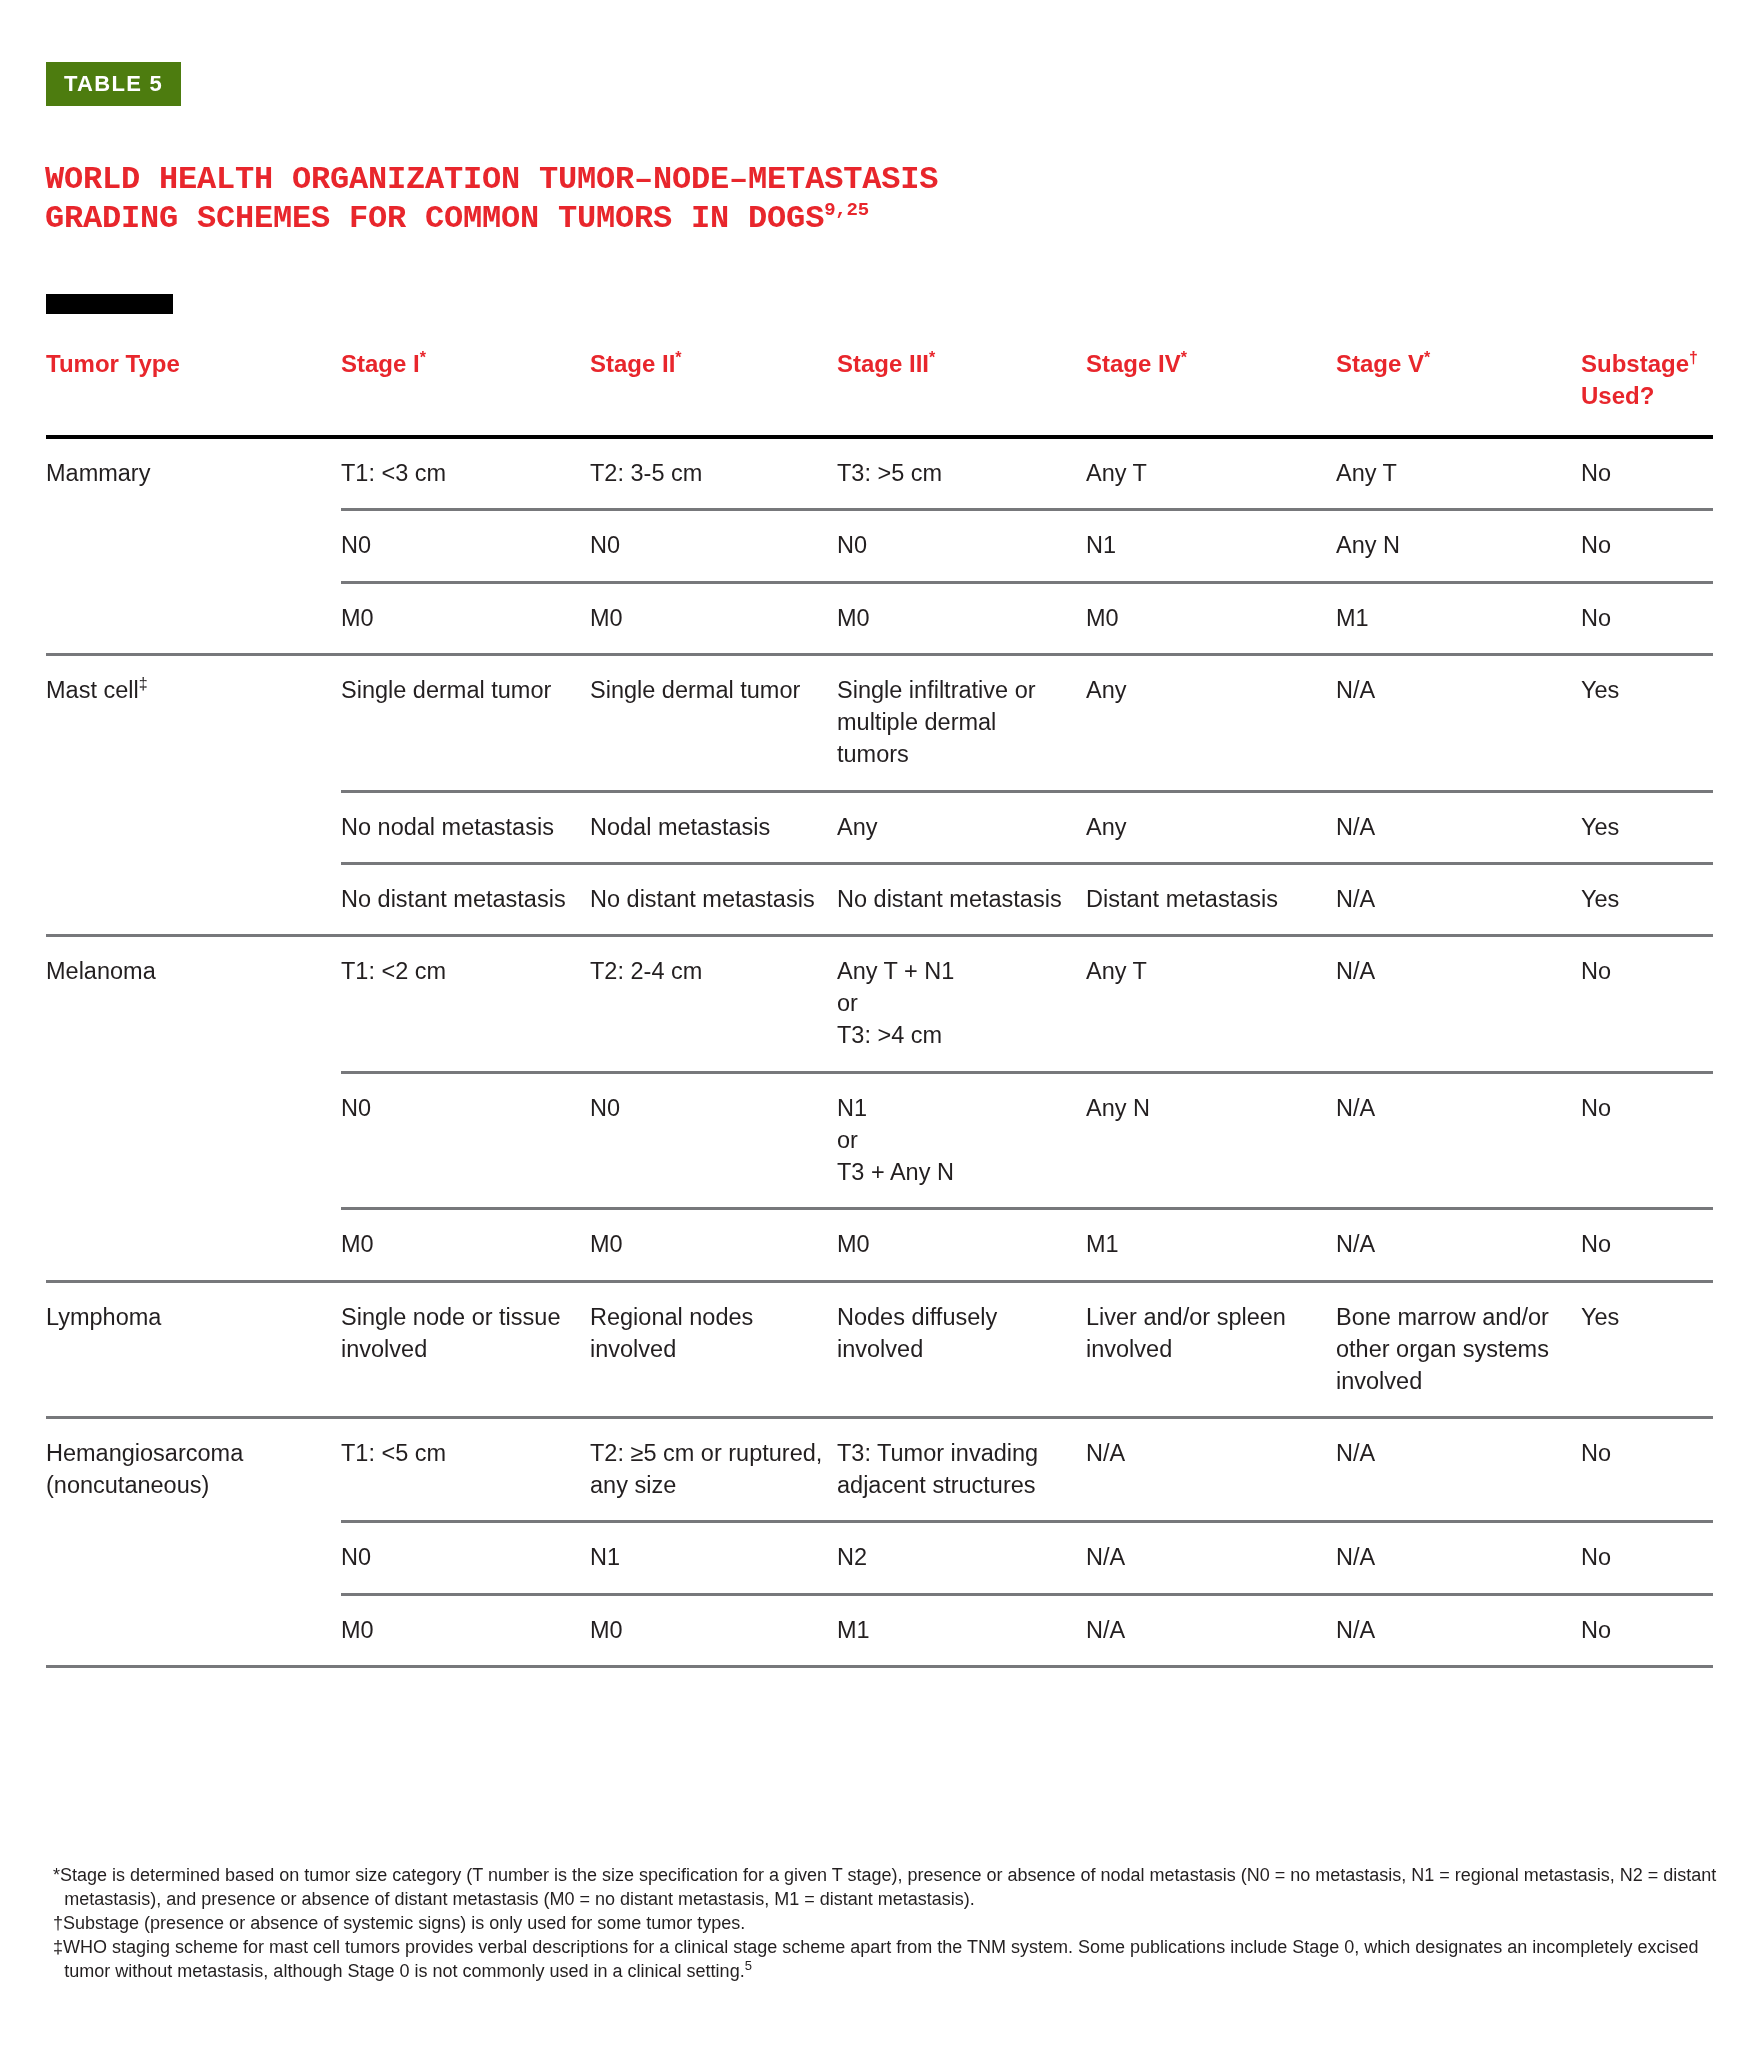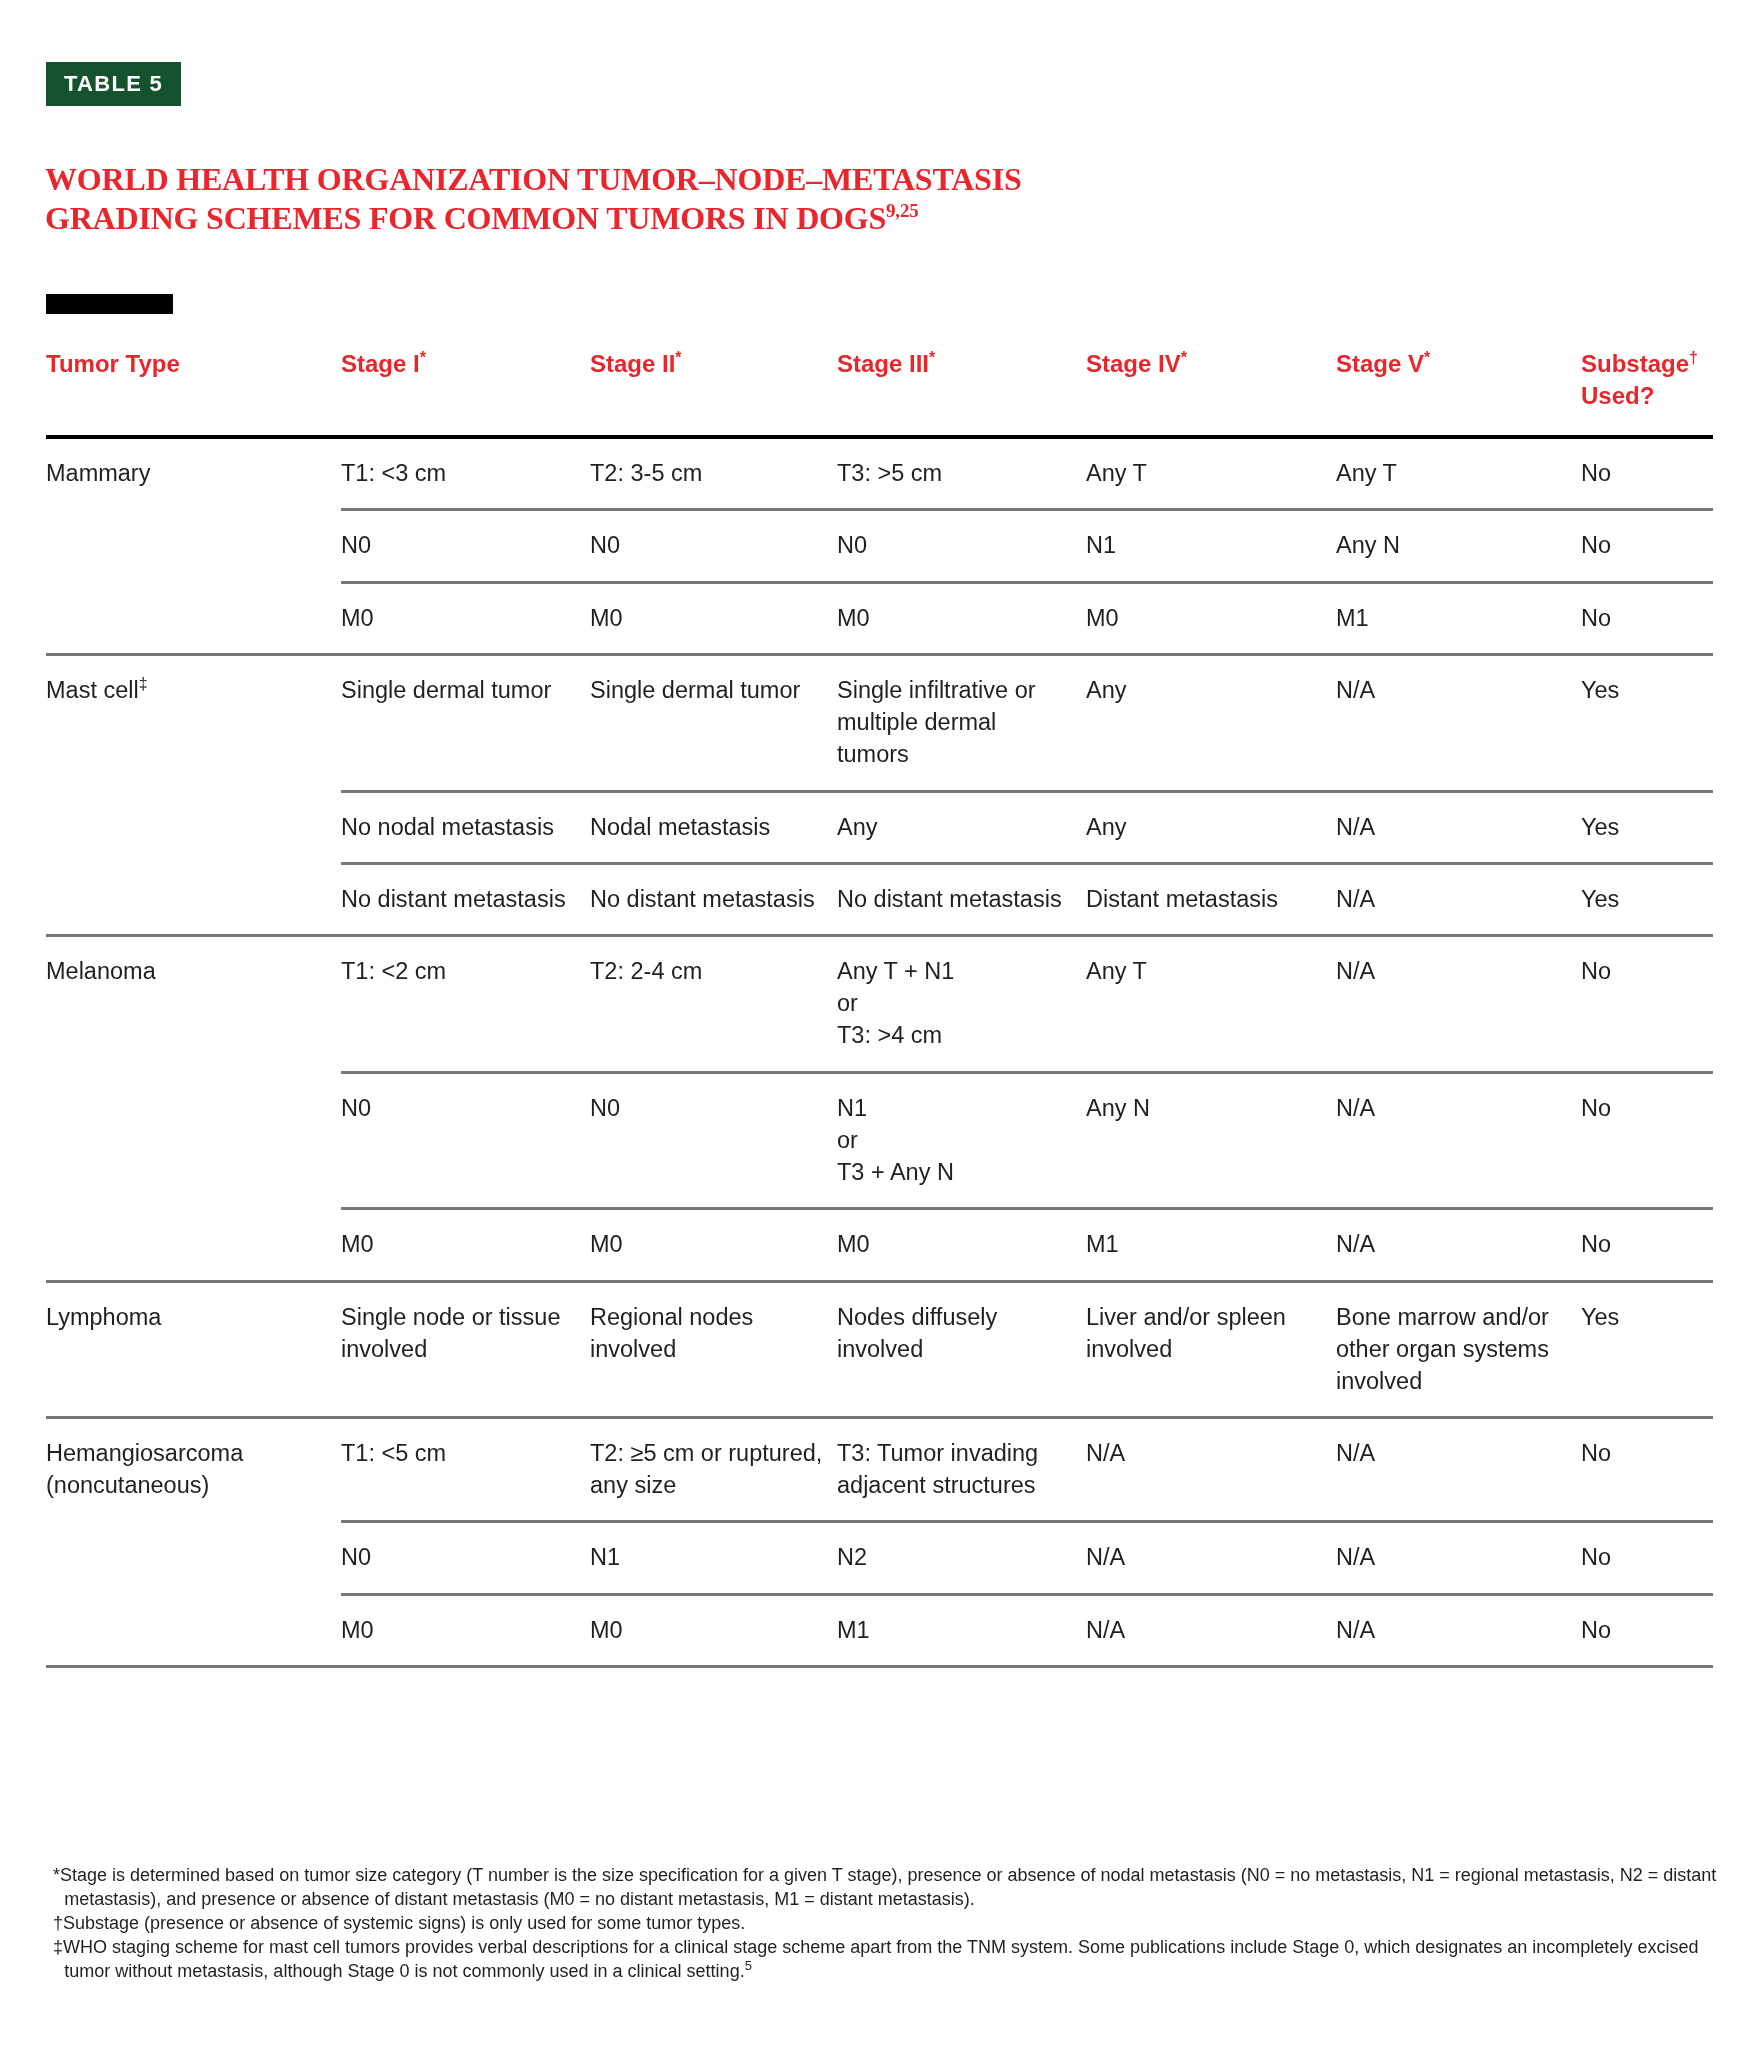--- a/index.html
+++ b/index.html
@@ -21,38 +21,38 @@
     height: 2063px;
     box-sizing: border-box;
     padding: 0;
   }
 
   
   .badge {
     position: absolute;
     left: 46px;
     top: 62px;
-    background: #14532d;
+    background: #4d7c0f;
     color: #ffffff;
     font-family: "Liberation Sans", sans-serif;
     font-weight: bold;
     font-size: 22px;
     letter-spacing: 1.3px;
     padding: 10.5px 18px 11.3px 18px;
     line-height: 1;
   }
 
   
   .title {
     position: absolute;
     left: 45px;
     top: 160px;
     width: 1377px;
     color: #e8262c;
-    font-family: Liberation Serif, serif;
+    font-family: Liberation Mono, monospace;
     font-weight: bold;
     font-size: 32px;
     line-height: 39px;
     letter-spacing: -0.2px;
   }
   .title sup {
     font-size: 19px;
     font-weight: bold;
     vertical-align: super;
     line-height: 0;

